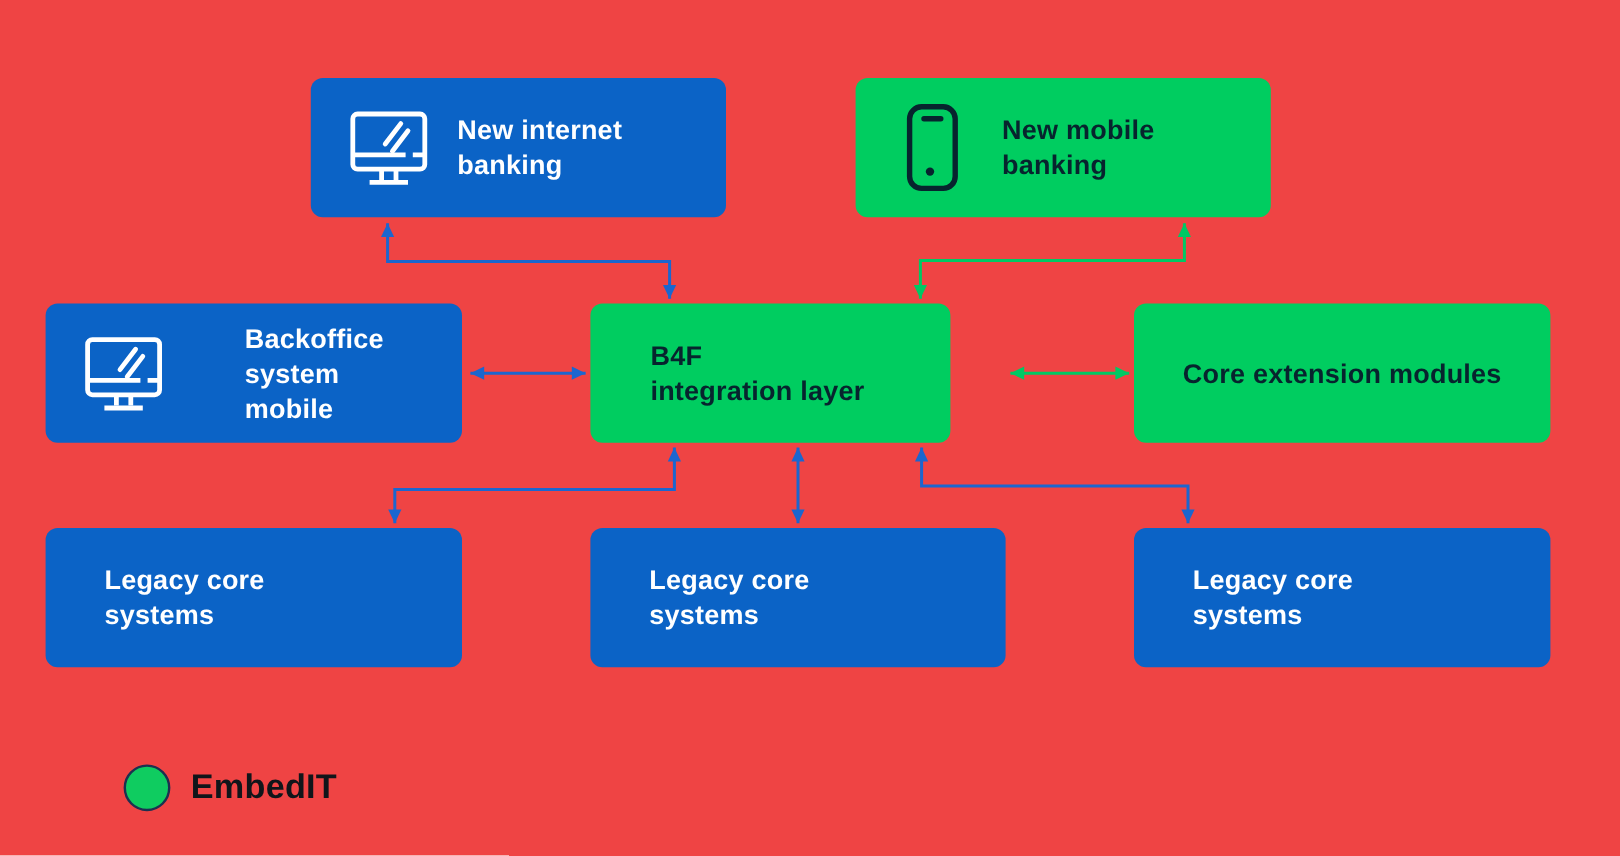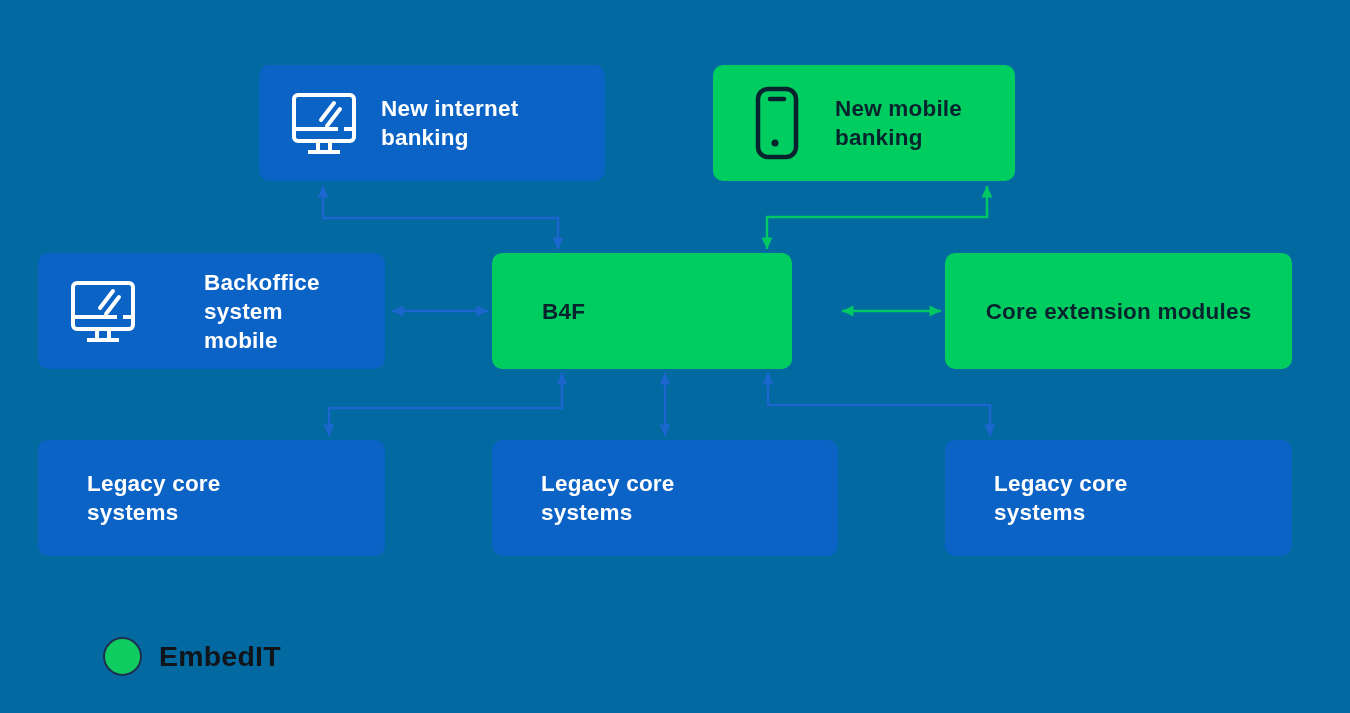--- a/index.html
+++ b/index.html
@@ -1,19 +1,19 @@
 <!DOCTYPE html>
 <html><head>
 <meta charset="utf-8">
 <style>
   html,body{margin:0;padding:0;background:#ffffff;}
   #canvas{
     position:relative;
     width:1350px;height:713px;
-    background:#0369a1;
+    background:#ef4444;
     font-family:"Liberation Sans", sans-serif;
     overflow:hidden;
   }
   .node{
     position:absolute;
     border-radius:10px;
     display:flex;
     align-items:center;
     box-sizing:border-box;
     font-weight:bold;
@@ -22,21 +22,21 @@
     letter-spacing:.2px;
   }
   .node.blue{background:#0b63c6;color:#ffffff;}
   .node.green{background:#00cd60;color:#07242e;}
   .node .icon{flex:0 0 auto;display:flex;align-items:center;justify-content:center;}
   .node .txt{white-space:pre-line;}
 
   
   #node-internet {left:259px;top:65px;width:346px;height:116px;padding-left:29px;}
   #node-internet .icon{width:72px;height:72px;margin-right:21px;}
-  #node-mobile   {left:713px;top:65px;width:302px;height:116px;padding-left:40px;}
+  #node-mobile   {left:713px;top:65px;width:346px;height:116px;padding-left:40px;}
   #node-mobile .icon{width:48px;height:80px;margin-right:34px;}
 
   
   #node-backoffice{left:38px;top:253px;width:347px;height:116px;padding-left:29px;gap:44px;}
   #node-backoffice .icon{width:72px;height:72px;margin-right:21px;}
   #node-b4f      {left:492px;top:253px;width:300px;height:116px;padding-left:50px;}
   #node-coreext  {left:945px;top:253px;width:347px;height:116px;justify-content:center;text-align:center;}
 
   
   #node-legacy1{left:38px;top:440px;width:347px;height:116px;padding-left:49px;}
@@ -120,21 +120,21 @@
         <path d="M33 33 L46 16" stroke-linecap="round"></path>
         <path d="M39 39 L52 22" stroke-linecap="round"></path>
         <path d="M30 54 V63 M42 54 V63"></path>
         <path d="M20 65 H52"></path>
       </svg>
     </span>
     <span class="txt"><span>Backoffice system</span><br><span>mobile</span></span>
   </div>
 
   <div class="node green" id="node-b4f">
-    <span class="txt"><span>B4F</span><br></span>
+    <span class="txt"><span>B4F</span><br><span>integration layer</span></span>
   </div>
 
   <div class="node green" id="node-coreext">
     <span class="txt">Core extension modules</span>
   </div>
 
   <div class="node blue" id="node-legacy1">
     <span class="txt"><span>Legacy core</span><br><span>systems</span></span>
   </div>
   <div class="node blue" id="node-legacy2">

